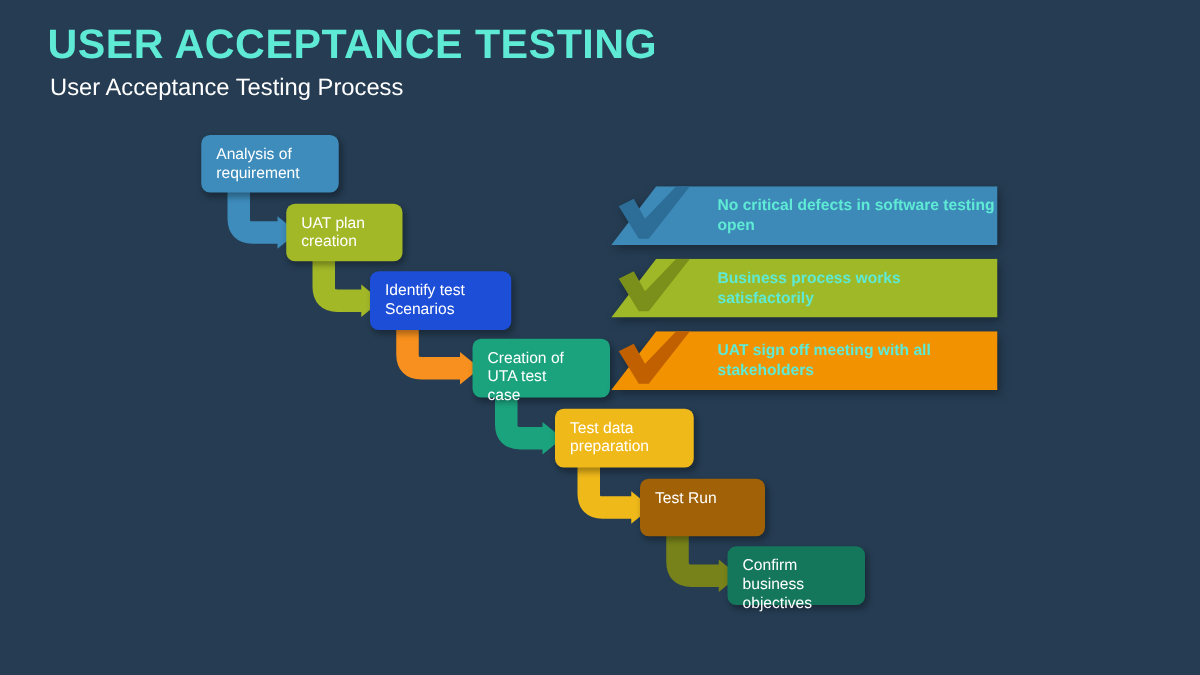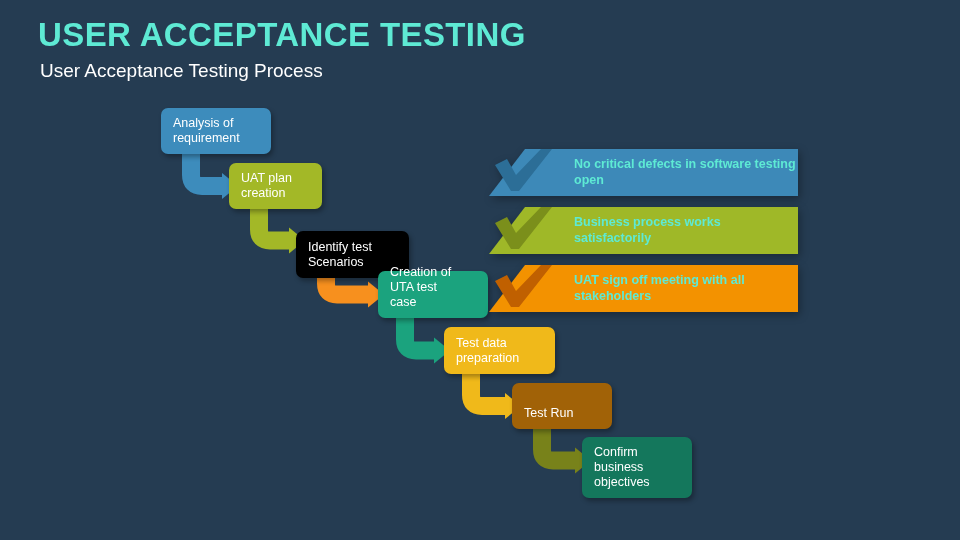--- a/index.html
+++ b/index.html
@@ -44,21 +44,21 @@
   .pbox {
     position: absolute;
     border-radius: 7px;
     box-sizing: border-box;
     color: #ffffff;
     font-size: 12.5px;
     line-height: 15px;
     padding: 8px 24px 8px 12px;
     box-shadow: 2px 3px 5px rgba(0,0,0,0.32);
     display: flex;
-    align-items: flex-end;
+    align-items: flex-start;
   }
   .pbox .ptxt {
     white-space: pre-line;
   }
 
   
   #connectors {
     position: absolute;
     left: 0;
     top: 0;
@@ -133,36 +133,36 @@
 
   <div id="process-layer">
       <div class="pbox" style="left: 161px; top: 108px; width: 110px; height: 46px; background: rgb(61, 140, 188);">
         <div class="ptxt">Analysis of
 requirement</div>
       </div>
       <div class="pbox" style="left: 229px; top: 163px; width: 93px; height: 46px; background: rgb(163, 184, 39);">
         <div class="ptxt">UAT plan
 creation</div>
       </div>
-      <div class="pbox" style="left: 296px; top: 231px; width: 113px; height: 47px; background: #000000;">
+      <div class="pbox" style="left: 296px; top: 217px; width: 113px; height: 47px; background: #1d4ed8;">
         <div class="ptxt">Identify test
 Scenarios</div>
       </div>
       <div class="pbox" style="left: 378px; top: 271px; width: 110px; height: 47px; background: rgb(27, 163, 126);">
         <div class="ptxt">Creation of
 UTA test case</div>
       </div>
       <div class="pbox" style="left: 444px; top: 327px; width: 111px; height: 47px; background: rgb(240, 185, 26);">
         <div class="ptxt">Test  data
 preparation</div>
       </div>
       <div class="pbox" style="left: 512px; top: 383px; width: 100px; height: 46px; background: #a16207;">
         <div class="ptxt">Test Run</div>
       </div>
-      <div class="pbox" style="left: 582px; top: 437px; width: 110px; height: 61px; background: rgb(20, 119, 92);">
+      <div class="pbox" style="left: 582px; top: 437px; width: 110px; height: 47px; background: rgb(20, 119, 92);">
         <div class="ptxt">Confirm business
 objectives</div>
       </div>
     </div>
 
   <div id="banner-layer">
       <div class="banner" style="left: 489px; top: 149px; width: 309px;">
         <svg class="bshape" viewBox="0 0 309 47" preserveAspectRatio="none">
           <polygon points="36,0 309,0 309,47 0,47" fill="#3d89b8"></polygon>
           <polygon points="6,16 18,10 27,26 52,0 63,0 30,42 22,42" fill="#2c6e97"></polygon>

